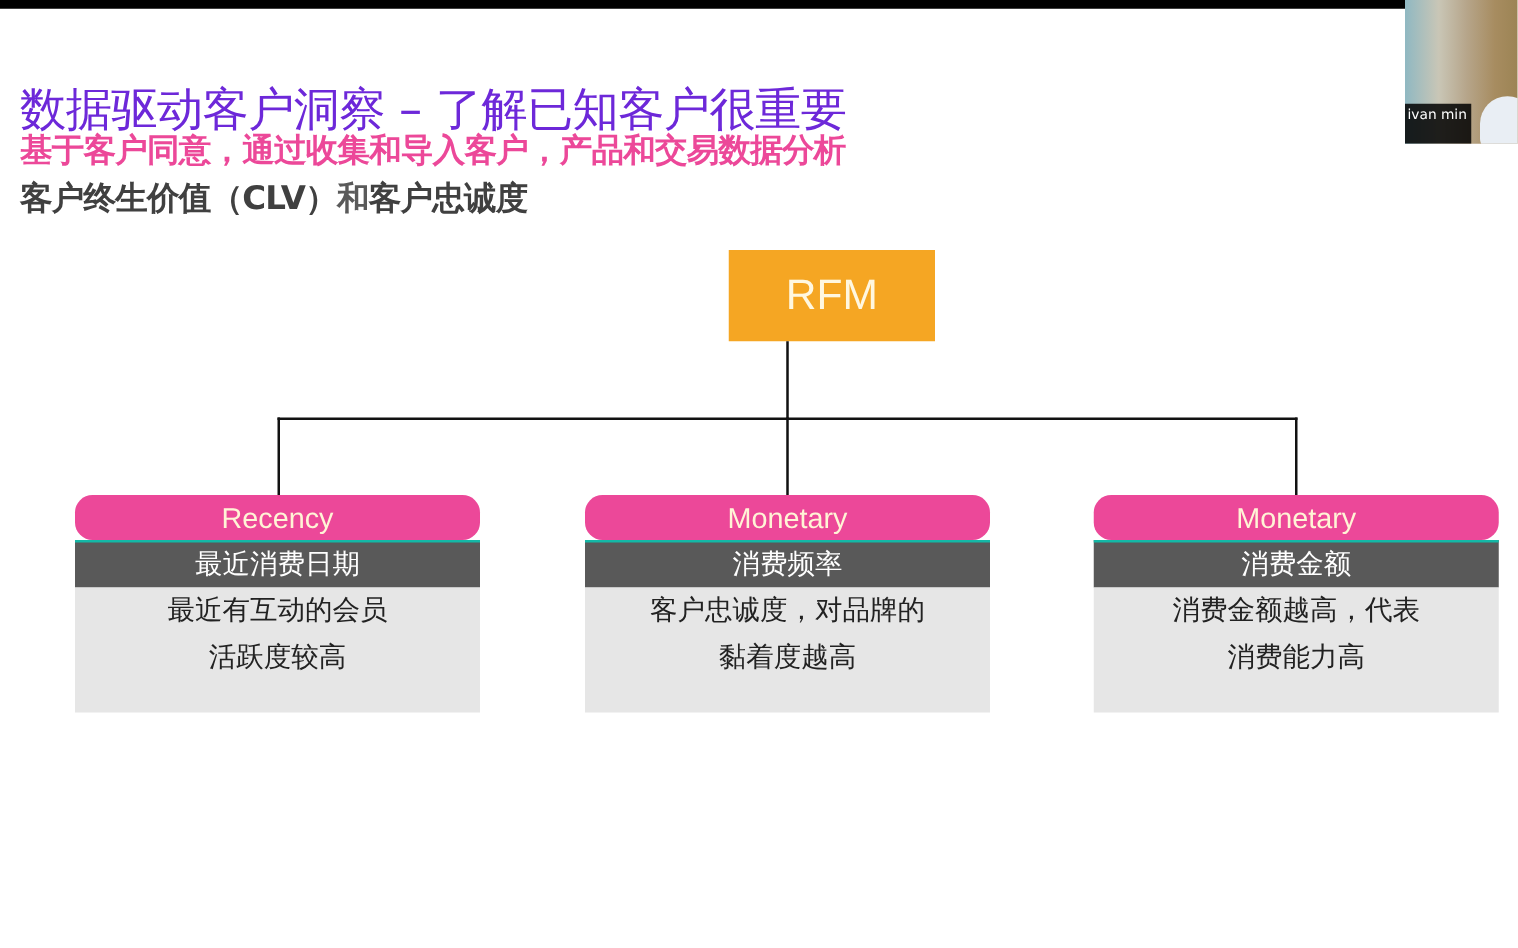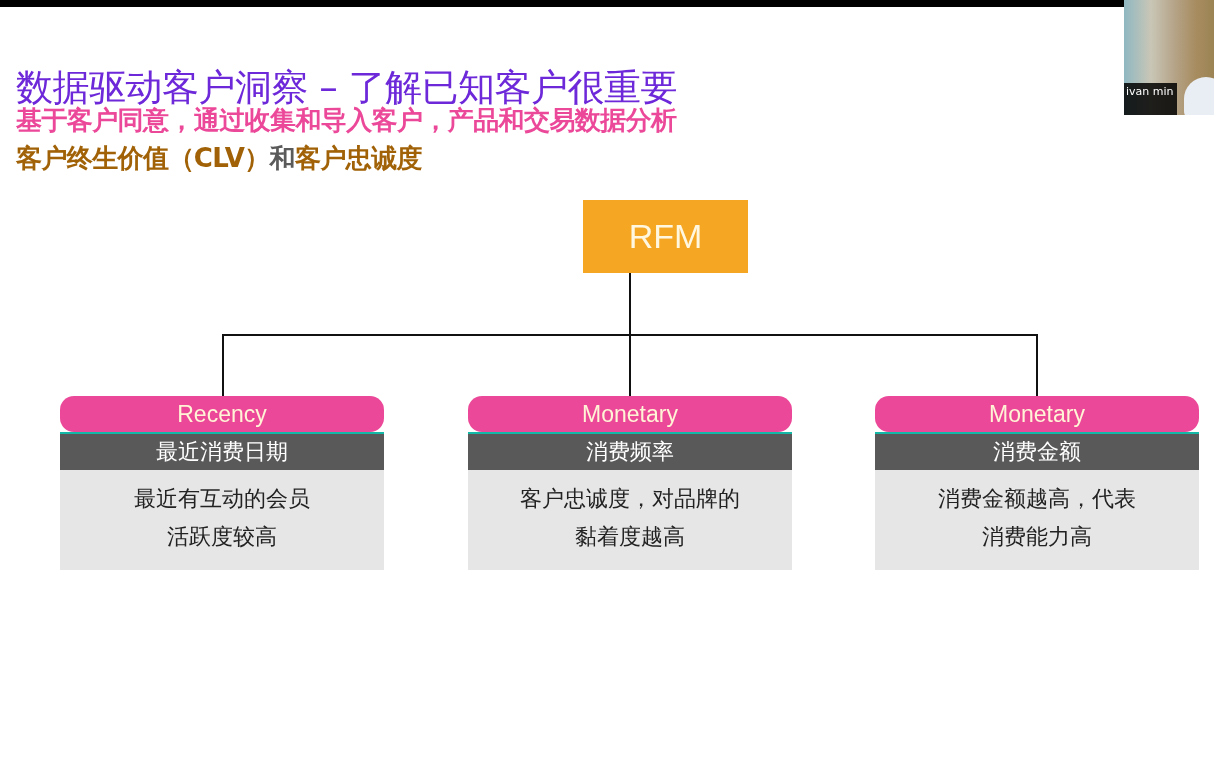--- a/index.html
+++ b/index.html
@@ -28,40 +28,40 @@
     color:#6d28d9; letter-spacing:-0.5px; white-space:nowrap;margin-top:11px;
   }
   .subtitle {
     position:absolute; left:16px; top:103px; font-size:26px; font-weight:bold;
     color:#ec4899; letter-spacing:-0.6px; white-space:nowrap;
   }
   .highlight {
     position:absolute; left:16px; top:141px; font-size:26px; font-weight:bold;
     white-space:nowrap; letter-spacing:-0.6px;
   }
-  .highlight .hl { color:#a16207; }
+  .highlight .hl { color:#404040; }
   .highlight .dk { color:#5a5a5a; }
   .root {
     position:absolute; left:547px; top:200px; width:165px; height:73px;
     background:#f5a623; color:#fff7e0; font-size:34px; text-align:center;
     line-height:73px; font-family:"Liberation Sans", sans-serif;margin-left:36px;
   }
   .line { position:absolute; background:#111; }
   .card { position:absolute; top:396px; width:324px; }
   .card .en {
     height:36px; background:#ec4899; color:#fff4d6; text-align:center;
     font-size:23px; line-height:36px; font-family:"Liberation Sans", sans-serif;border-radius:14px;
   }
   .card .cn {
     height:36px; background:#595959; color:#ffffff; text-align:center;
     font-size:22px; line-height:36px; border-top:2px solid #14b8a6;
   }
   .card .desc {
     height:100px; background:#e6e6e6; color:#222; text-align:center;
-    font-size:22px; line-height:38px; padding-top:10px; box-sizing:border-box;
+    font-size:22px; line-height:38px; box-sizing:border-box;
   }
 </style>
 </head>
 <body>
 
 <div class="topbar"></div>
 
 <div class="webcam">
   <div class="person"></div>
   <div class="name">ivan min</div>

